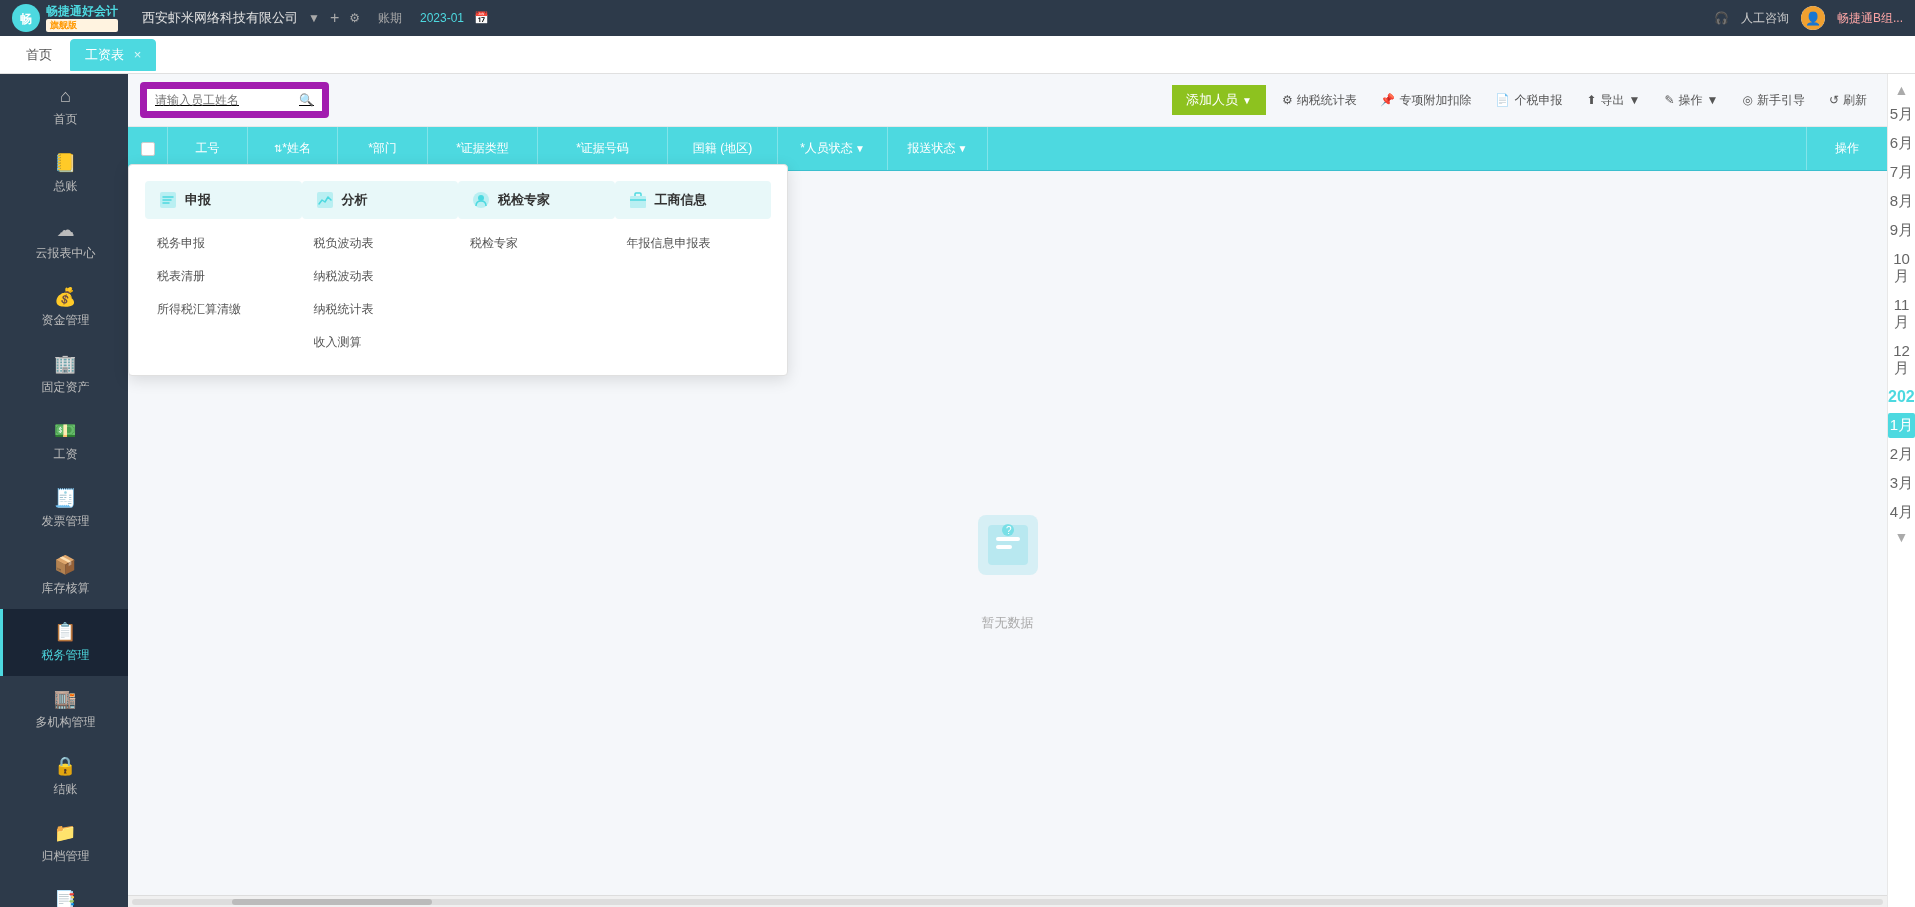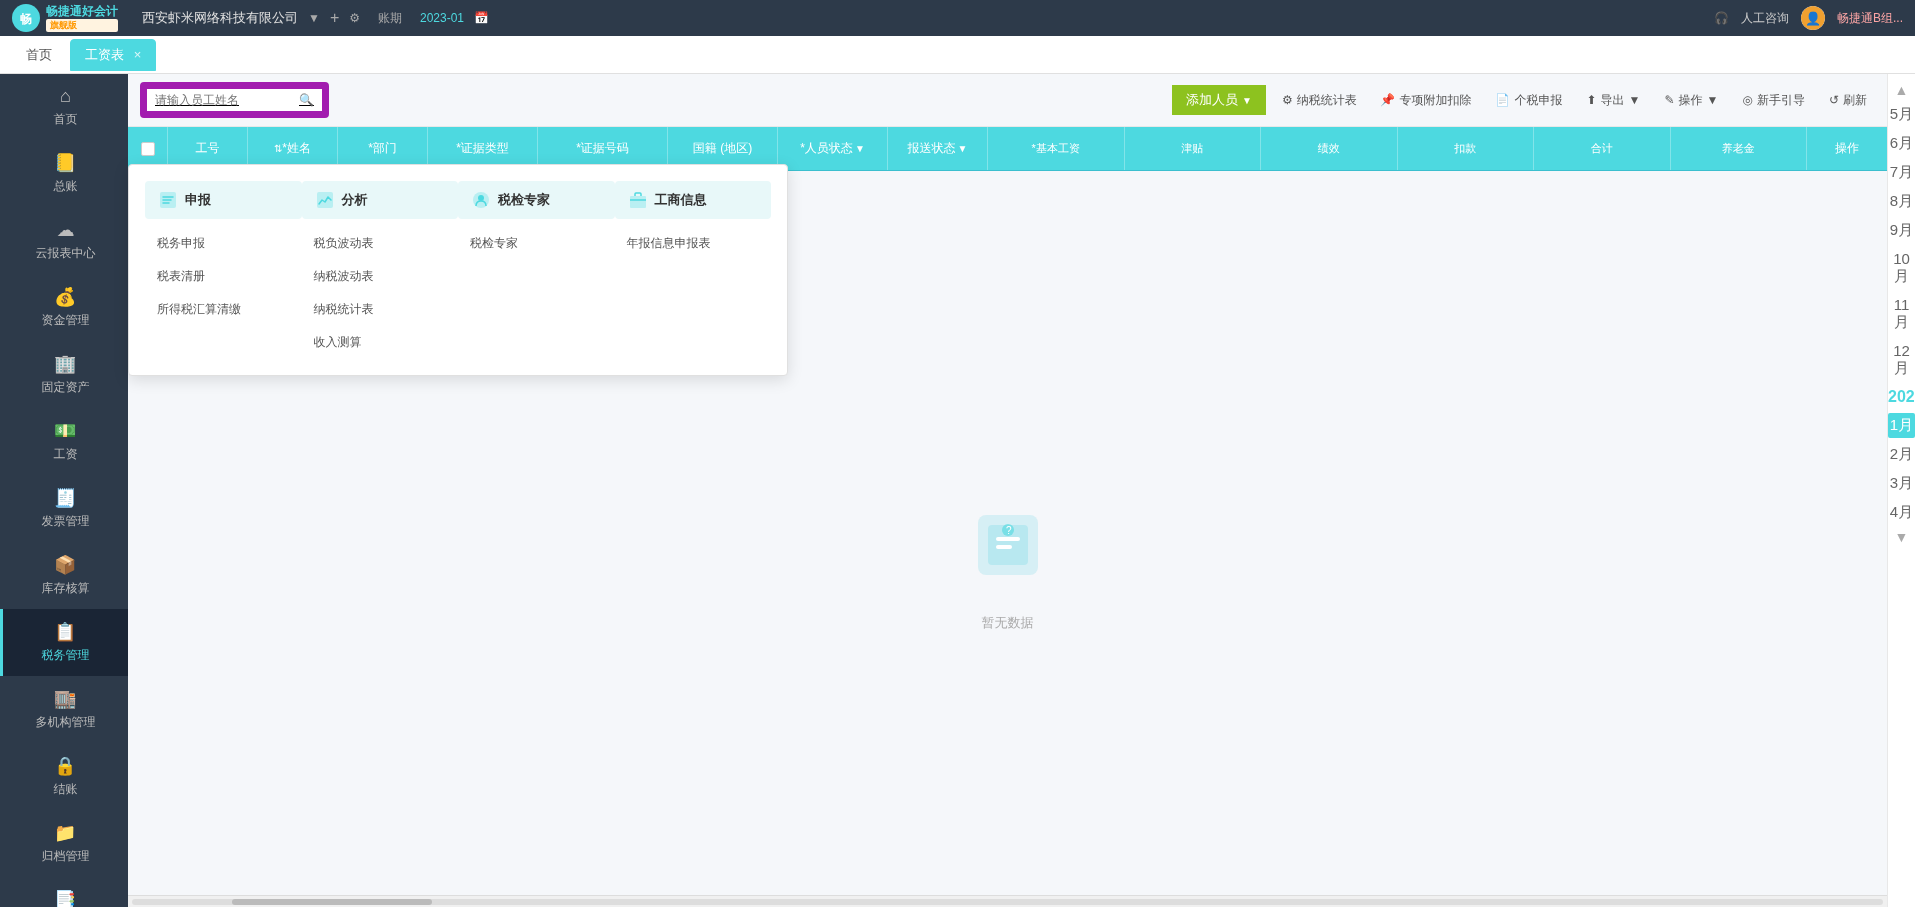--- a/index.html
+++ b/index.html
@@ -281,40 +281,20 @@
         <span>*人员状态</span>
         <span style="font-size:10px;margin-left:2px;cursor:pointer;">▼</span>
       </div>
 
       <div style="width:100px;display:flex;align-items:center;justify-content:center;padding:0 6px;border-right:1px solid rgba(255,255,255,0.3);font-size:12px;">
         <span>报送状态</span>
         <span style="font-size:10px;margin-left:2px;cursor:pointer;">▼</span>
       </div>
 
       <div style="flex:1;display:flex;flex-direction:column;border-right:1px solid rgba(255,255,255,0.3);">
-        <div style="display:flex;flex:1;">
-          <div style="flex:1;display:flex;align-items:center;justify-content:center;font-size:11px;border-right:1px solid rgba(255,255,255,0.3);">
-            <span>*基本工资</span>
-          </div>
-          <div style="flex:1;display:flex;align-items:center;justify-content:center;font-size:11px;border-right:1px solid rgba(255,255,255,0.3);">
-            <span>津贴</span>
-          </div>
-          <div style="flex:1;display:flex;align-items:center;justify-content:center;font-size:11px;border-right:1px solid rgba(255,255,255,0.3);">
-            <span>绩效</span>
-          </div>
-          <div style="flex:1;display:flex;align-items:center;justify-content:center;font-size:11px;border-right:1px solid rgba(255,255,255,0.3);">
-            <span>扣款</span>
-          </div>
-          <div style="flex:1;display:flex;align-items:center;justify-content:center;font-size:11px;border-right:1px solid rgba(255,255,255,0.3);">
-            <span>合计</span>
-          </div>
-          <div style="flex:1;display:flex;align-items:center;justify-content:center;font-size:11px;">
-            <span>养老金</span>
-          </div>
-        </div>
       </div>
 
       <div style="width:80px;display:flex;align-items:center;justify-content:center;font-size:12px;">
         <span>操作</span>
       </div>
     </div>
 
     <div class="dropdown-popup">
       <div class="dropdown-sections">
 

